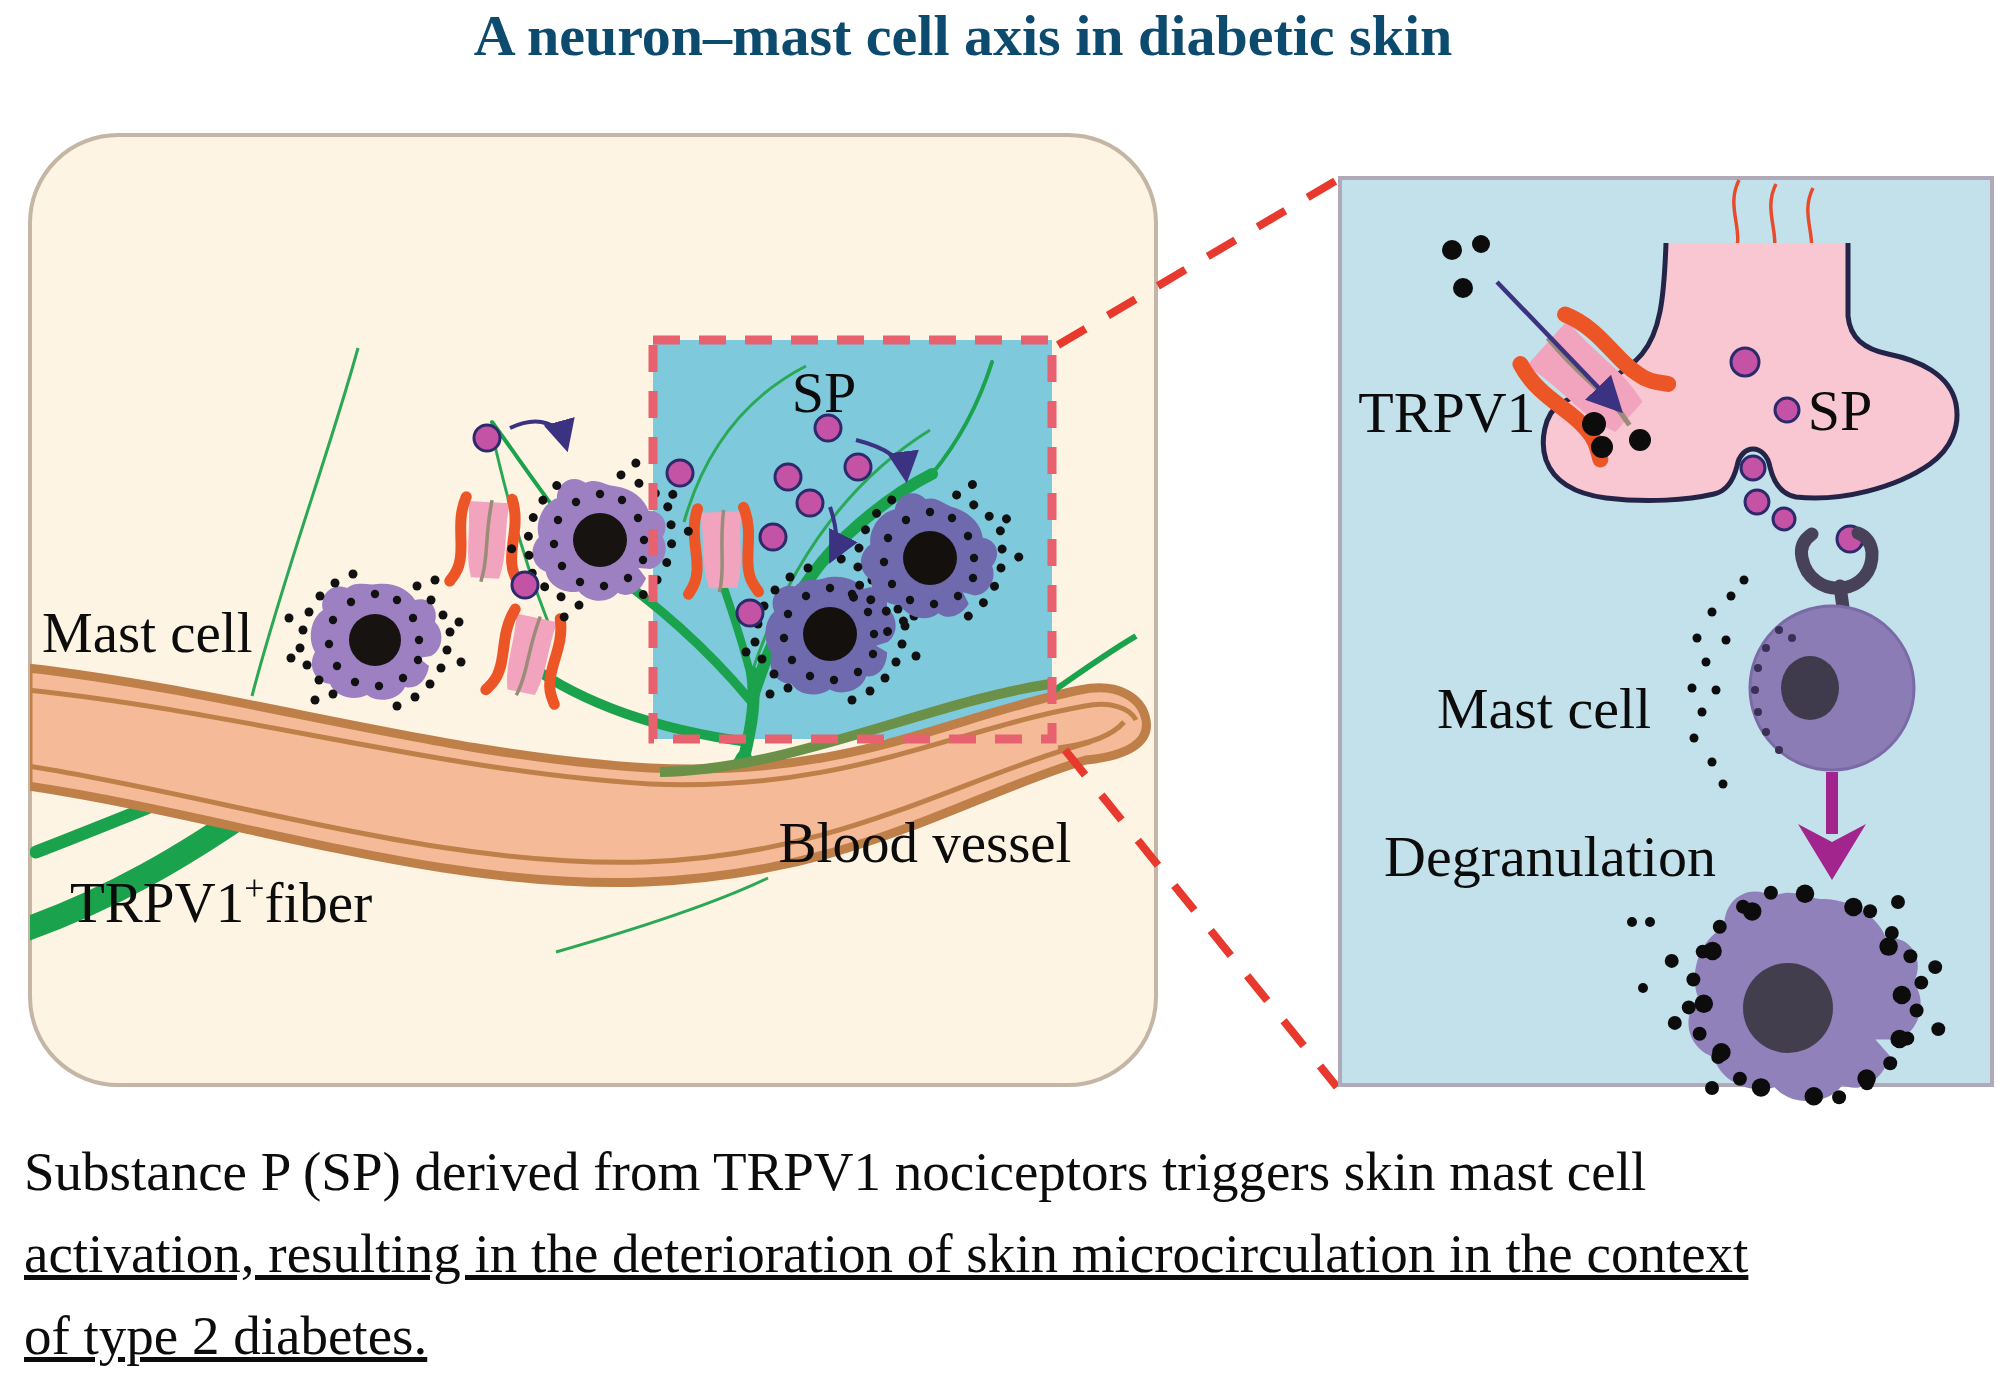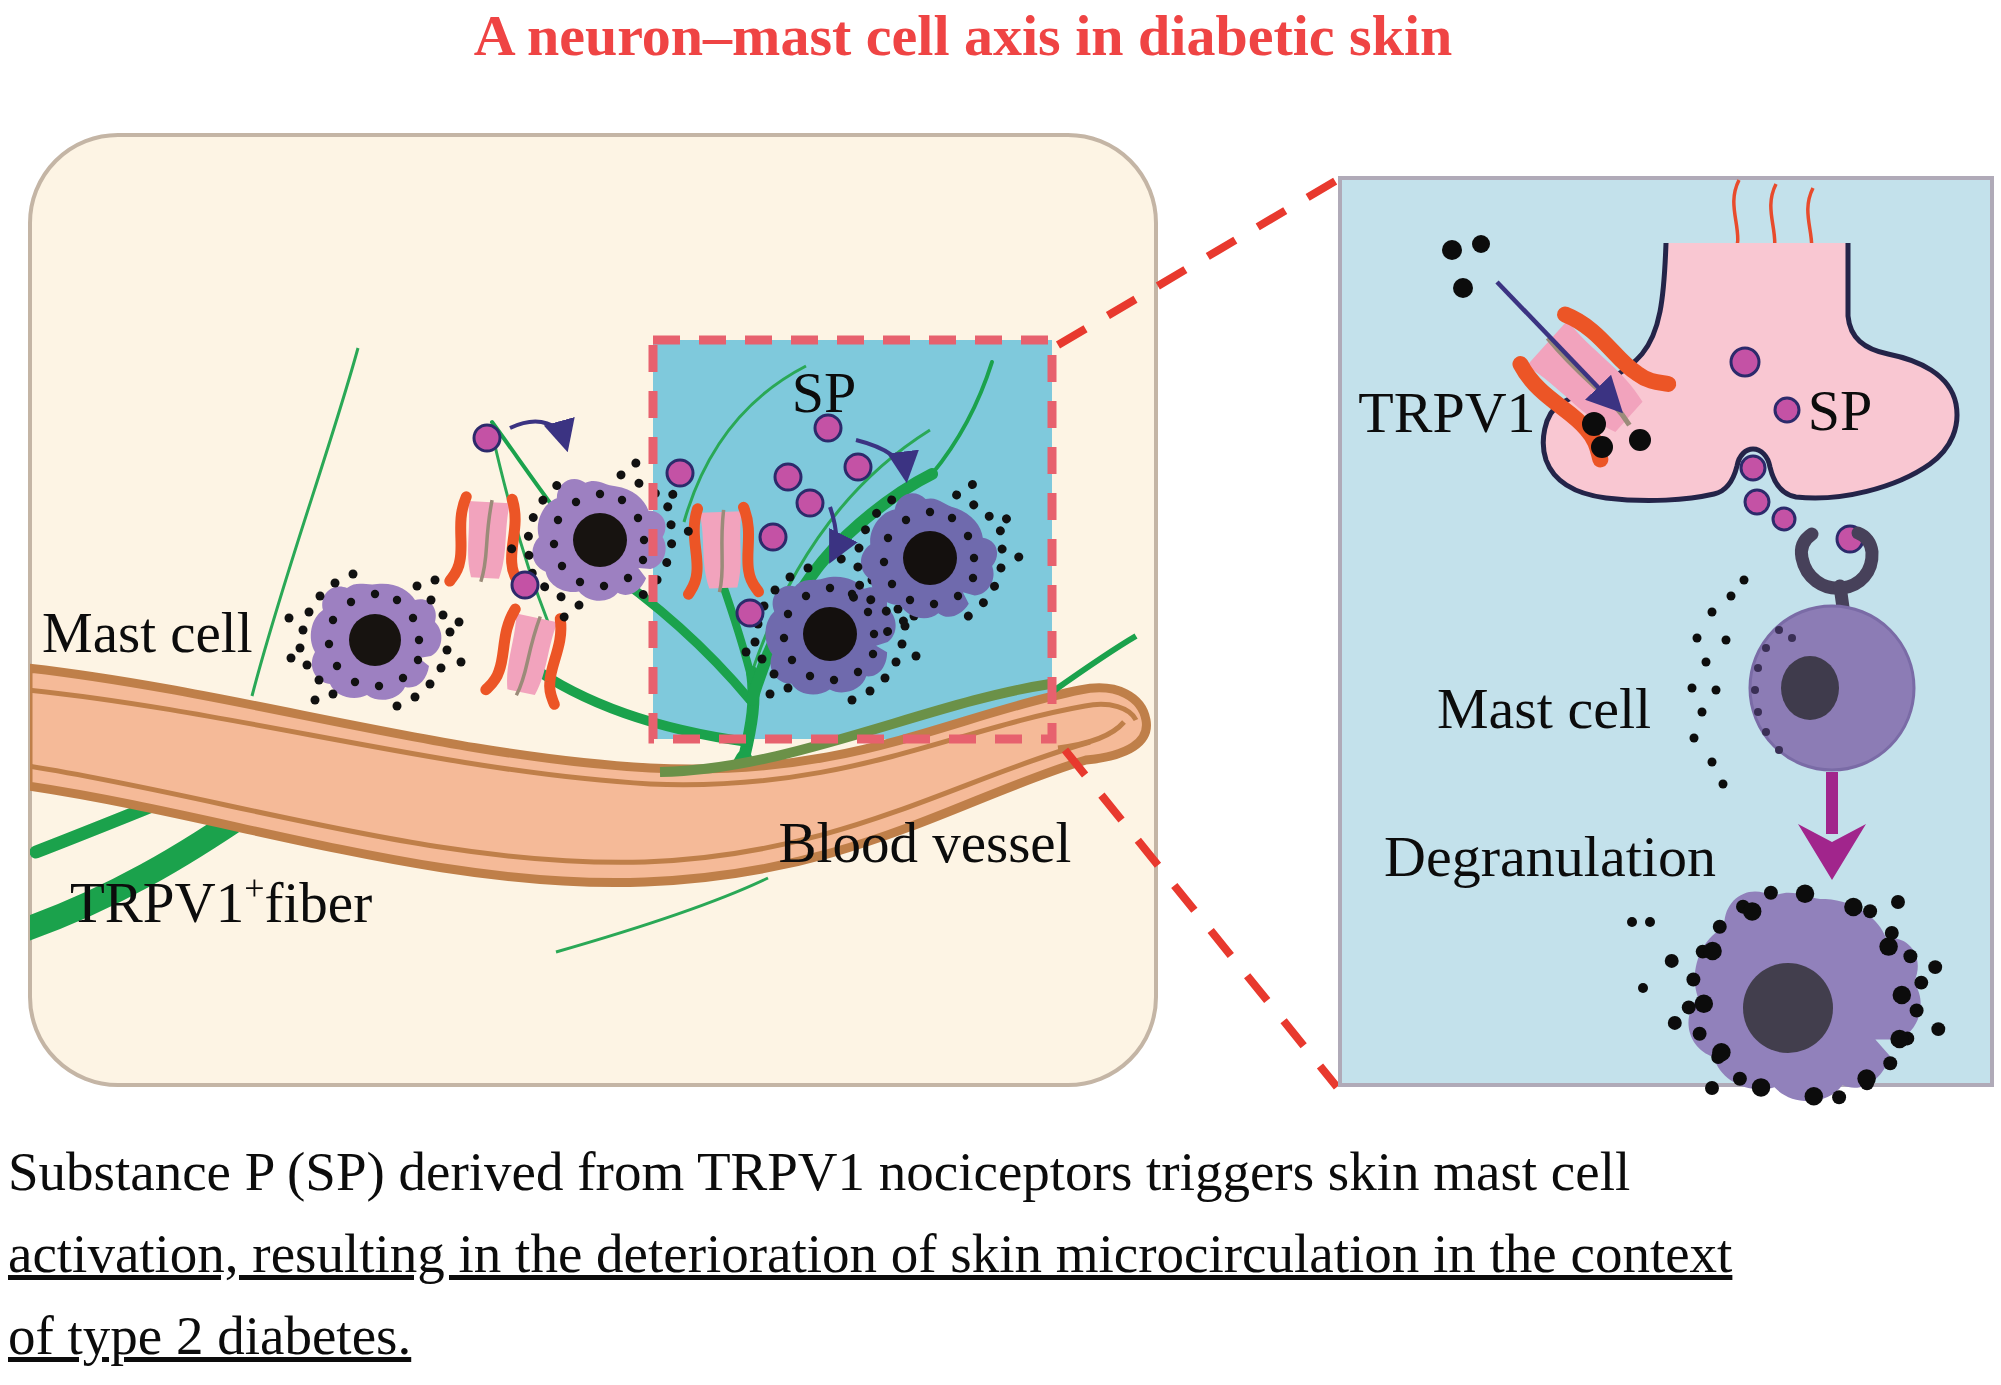--- a/index.html
+++ b/index.html
@@ -1,19 +1,19 @@
 <!DOCTYPE html>
 <html><head>
 <meta charset="utf-8">
 <style>
   html,body{margin:0;padding:0;background:#ffffff;}
   body{width:2001px;height:1385px;position:relative;font-family:"Liberation Serif",serif;}
   .title{position:absolute;left:963px;top:2px;transform:translateX(-50%);white-space:nowrap;
-         font-size:58px;font-weight:bold;color:#ef4444;}
-  .caption{position:absolute;left:8px;white-space:nowrap;font-size:55px;color:#0c0c0c;}
+         font-size:58px;font-weight:bold;color:#0c4a6e;}
+  .caption{position:absolute;left:24px;white-space:nowrap;font-size:55px;color:#0c0c0c;}
   #cap1{top:1140px;} #cap2{top:1222px;text-decoration:underline;} #cap3{top:1304px;text-decoration:underline;}
   svg{position:absolute;left:0;top:0;}
   text{font-family:"Liberation Serif",serif;fill:#0c0c0c;}
 </style>
 </head>
 <body>
 
 <svg width="2001" height="1385" viewBox="0 0 2001 1385">
   <defs>
     <clipPath id="clipL">

